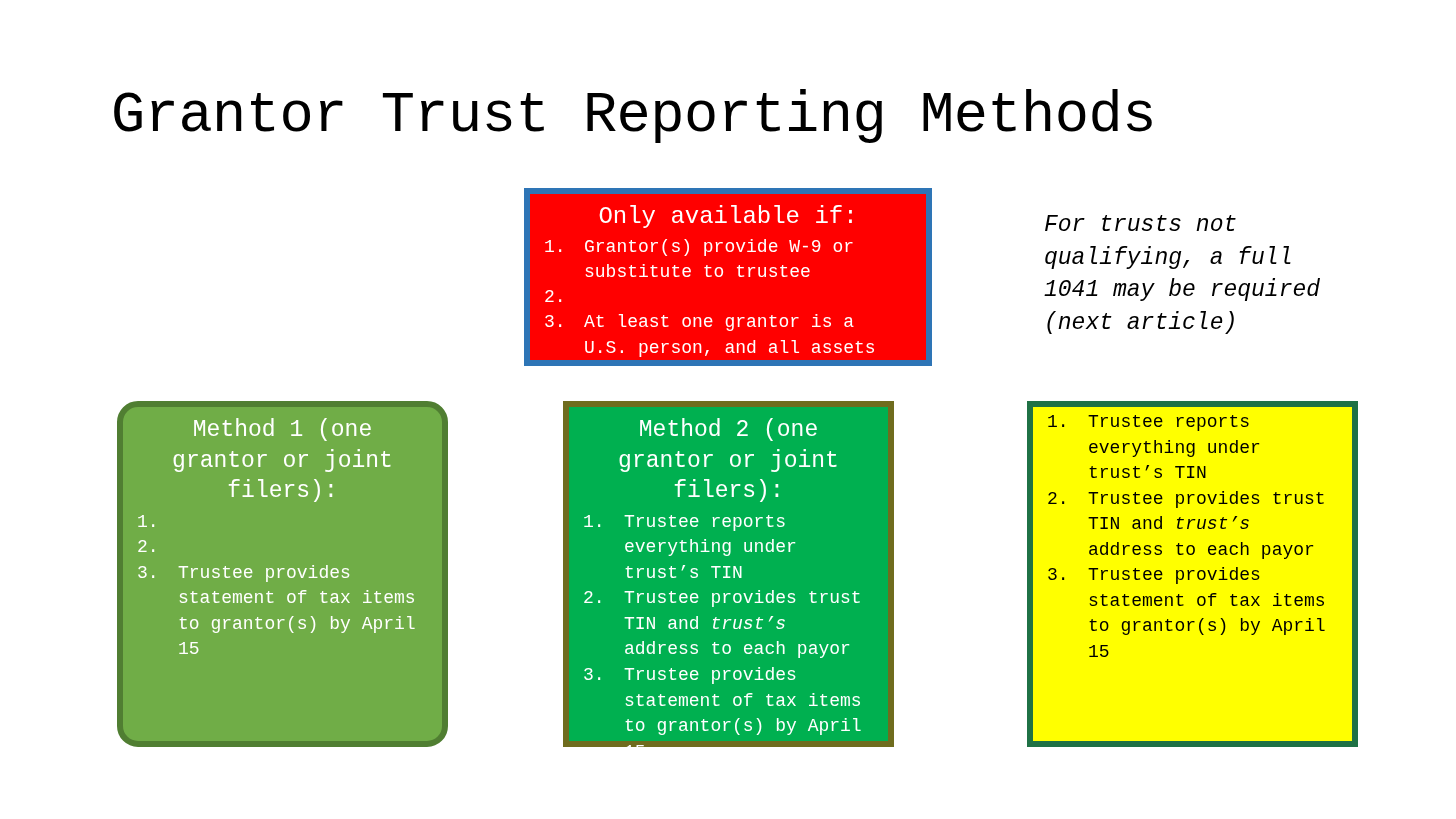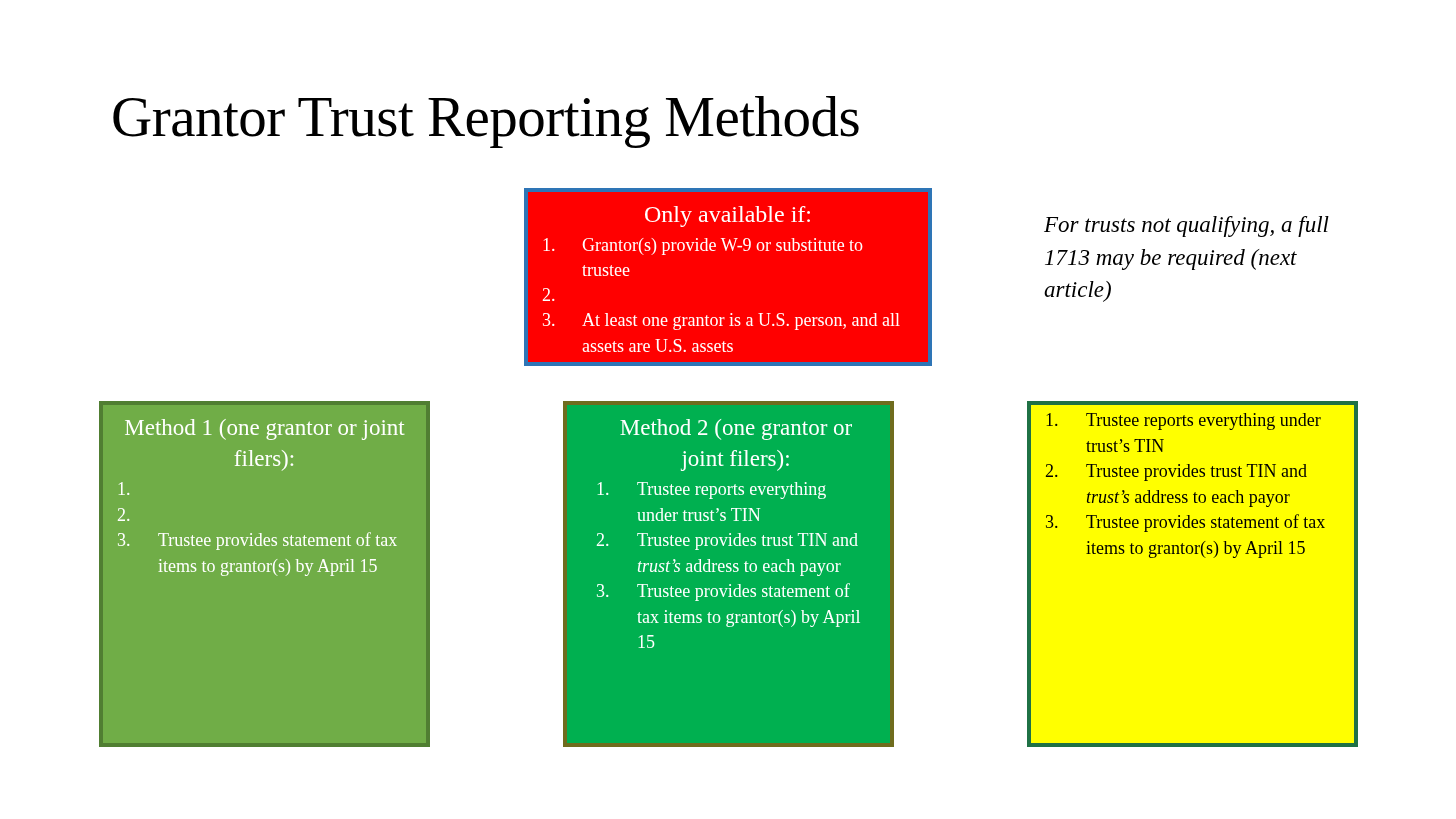--- a/index.html
+++ b/index.html
@@ -1,45 +1,45 @@
 <!DOCTYPE html>
 <html><head>
 <meta charset="utf-8">
 <style>
   html,body{margin:0;padding:0;background:#ffffff;}
   .slide{
     position:relative;
     width:1456px;height:819px;
     background:#ffffff;
-    font-family:Liberation Serif, serif;
+    font-family:Liberation Mono, monospace;
     overflow:hidden;
   }
   .title{
     position:absolute;
     left:111px;top:84px;
     font-size:57px;
     font-weight:300;
     color:#000000;
     white-space:nowrap;
     letter-spacing:-0.5px;
   }
   .box{
     position:absolute;
-    border:4px solid #fca5a5;
+    border:6px solid #fca5a5;
     box-sizing:border-box;
   }
   .qualify{
     left:524px;top:188px;
     width:408px;height:178px;
   }
   .method{
     top:401px;
     width:331px;height:346px;
   }
-  .m1{left:99px;}
+  .m1{left:117px;border-radius:21px;}
   .m2{left:563px;}
   .m3{left:1027px;}
   .bhead{
     text-align:center;
     font-size:23px;
     line-height:1.33;
     padding:8px 16px 0 16px;
   }
   .qualify .bhead{
     font-size:24px;
@@ -94,39 +94,39 @@
         <div class="item">
           <span class="num">2.</span>
         </div>
         <div class="item">
           <span class="num">3.</span>
           <span class="itext"><span>At least one grantor is a U.S. person, and all assets are U.S. assets</span></span>
         </div>
       </div>
   </div>
 
-  <div class="note">For trusts not qualifying, a full 1713 may be required (next article)</div>
+  <div class="note">For trusts not qualifying, a full 1041 may be required (next article)</div>
 
   <div class="box method m1" style="background: rgb(112, 173, 71); border-color: rgb(80, 126, 50); color: rgb(255, 255, 255);">
     <div class="bhead">Method 1 (one grantor or joint filers):</div>
     <div class="blist">
         <div class="item">
           <span class="num">1.</span>
         </div>
         <div class="item">
           <span class="num">2.</span>
         </div>
         <div class="item">
           <span class="num">3.</span>
           <span class="itext"><span>Trustee provides statement of tax items to grantor(s) by April 15</span></span>
         </div>
       </div>
   </div>
 
-  <div class="box method m2" style="background: rgb(0, 176, 80); border-color: rgb(111, 108, 30); color: rgb(255, 255, 255); padding-left: 15px;">
+  <div class="box method m2" style="background: rgb(0, 176, 80); border-color: rgb(111, 108, 30); color: rgb(255, 255, 255);">
     <div class="bhead">Method 2 (one grantor or joint filers):</div>
     <div class="blist">
         <div class="item">
           <span class="num">1.</span>
           <span class="itext"><span>Trustee reports everything under trust’s TIN</span></span>
         </div>
         <div class="item">
           <span class="num">2.</span>
           <span class="itext"><span>Trustee provides trust TIN and </span><span class="em">trust’s</span><span> address to each payor</span></span>
         </div>

